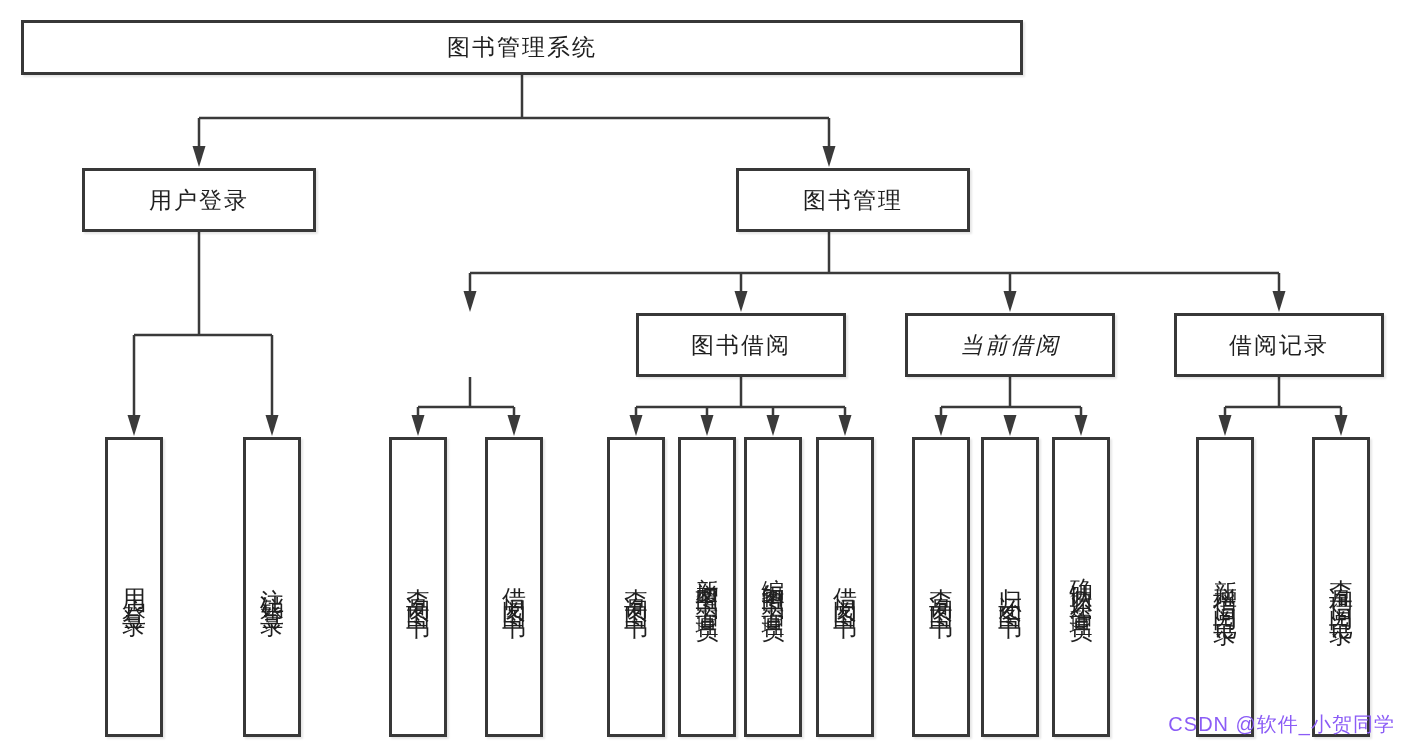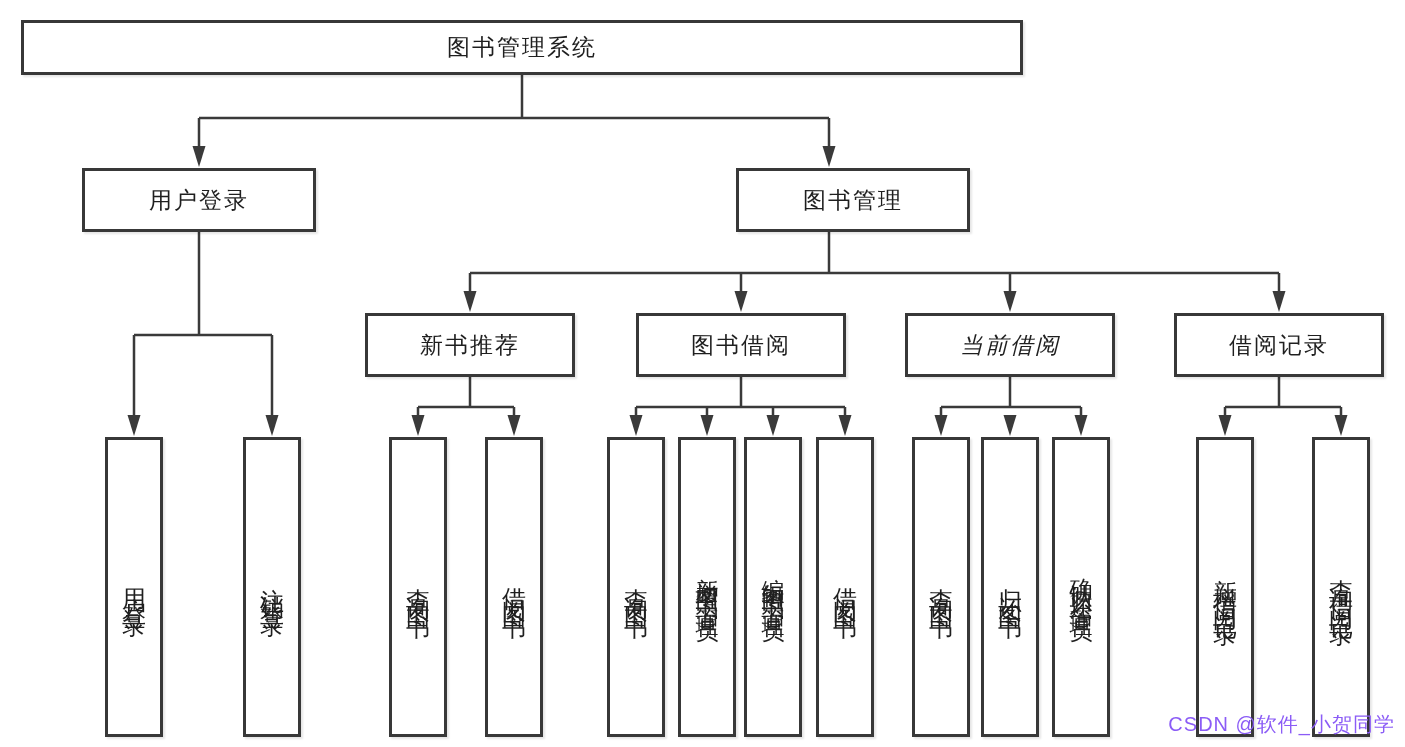--- a/index.html
+++ b/index.html
@@ -97,23 +97,20 @@
     <span class="hlabel">图书管理系统</span>
   </div>
 
   <div class="box" style="left:82px;top:168px;width:234px;height:64px;">
     <span class="hlabel">用户登录</span>
   </div>
   <div class="box" style="left:712px;top:168px;width:234px;height:64px;margin-left:24px;">
     <span class="hlabel">图书管理</span>
   </div>
 
-  <div class="box" style="left:365px;top:313px;width:210px;height:64px;">
-    <span class="hlabel">新书推荐</span>
-  </div>
   <div class="box" style="left:636px;top:313px;width:210px;height:64px;">
     <span class="hlabel">图书借阅</span>
   </div>
   <div class="box" style="left:905px;top:313px;width:210px;height:64px;font-style:italic;">
     <span class="hlabel">当前借阅</span>
   </div>
   <div class="box" style="left:1174px;top:313px;width:210px;height:64px;">
     <span class="hlabel">借阅记录</span>
   </div>
 

